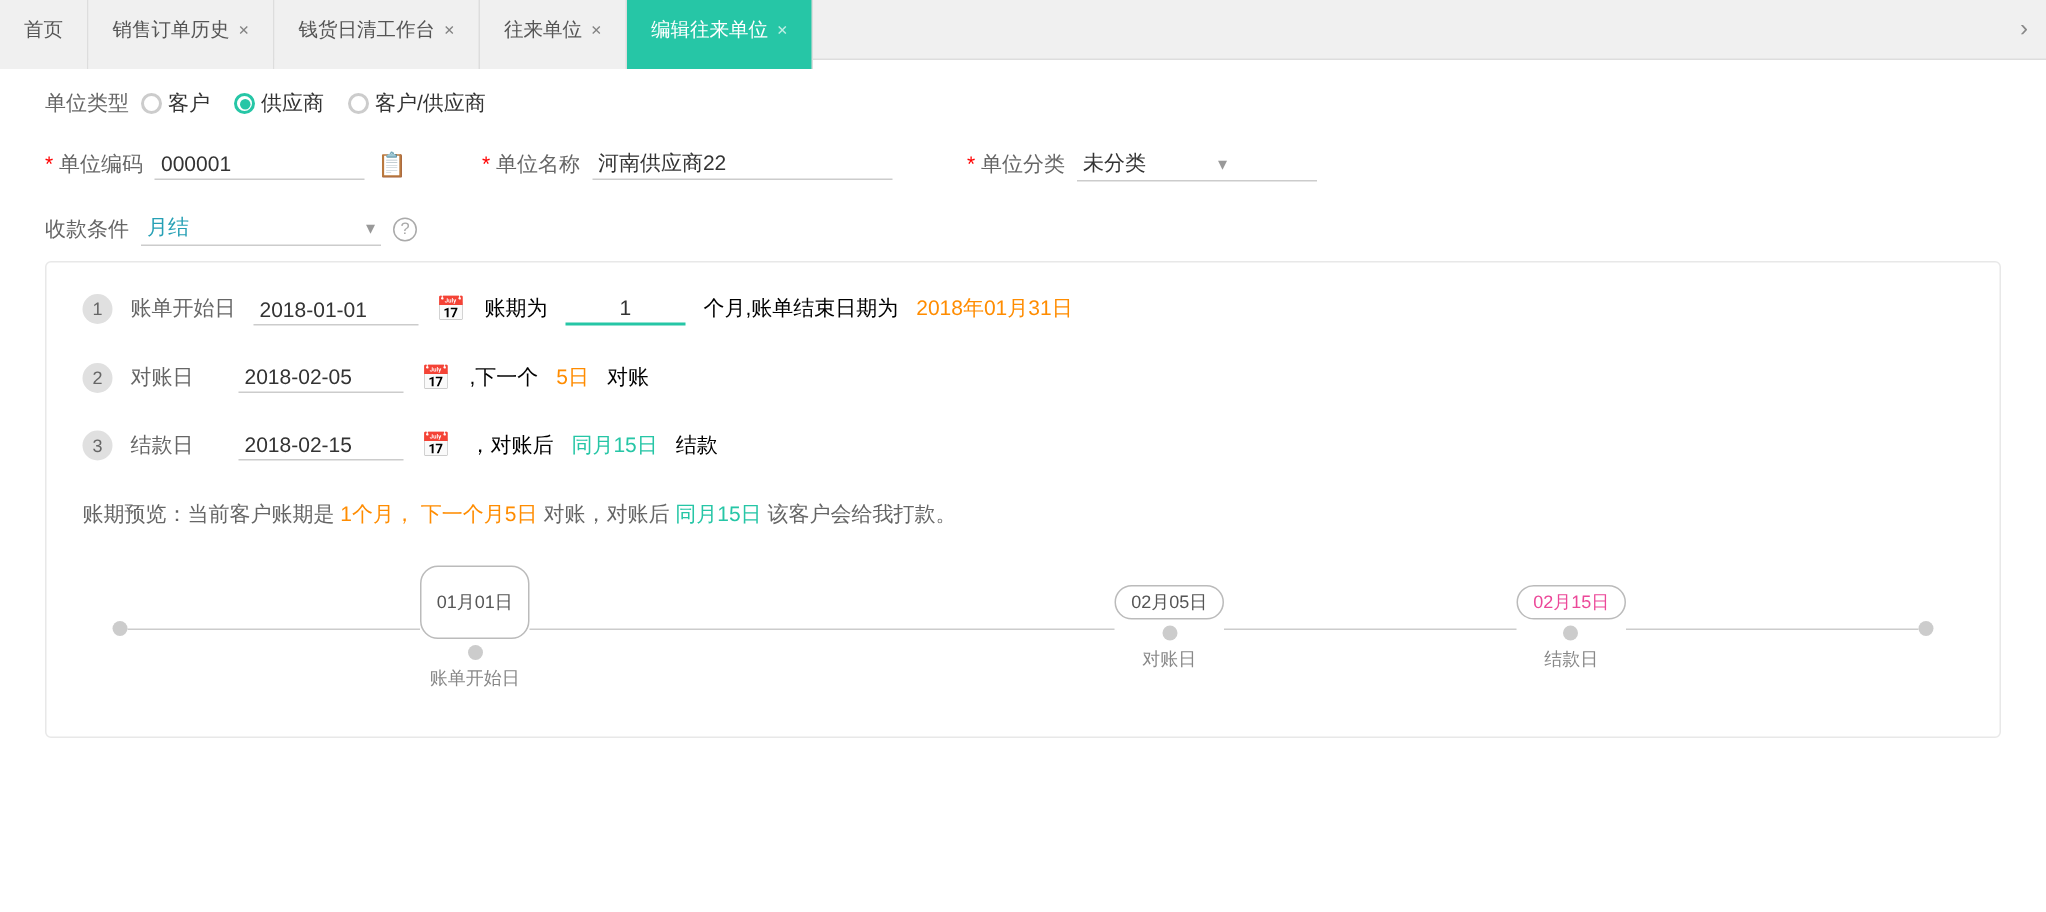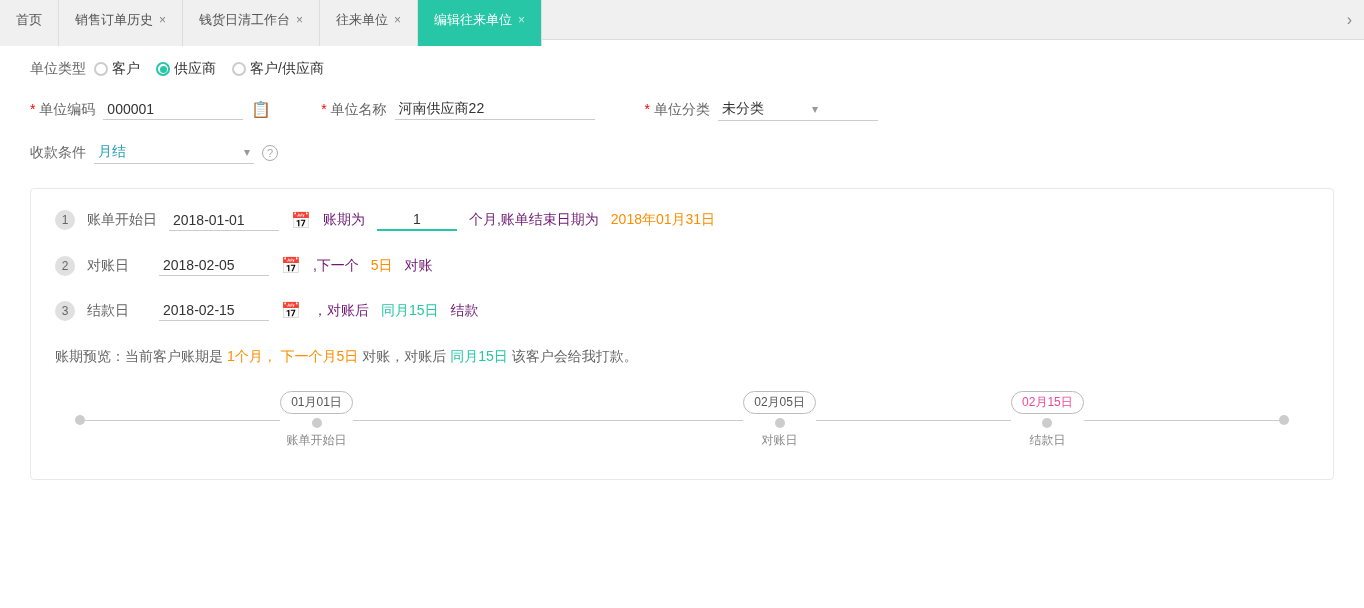--- a/index.html
+++ b/index.html
@@ -142,21 +142,21 @@
       border-bottom: 1px solid #ccc;
       padding: 2px 60px 2px 4px;
       min-width: 160px;
     }
 
     
     .payment-row {
       display: flex;
       align-items: center;
       gap: 8px;
-      margin-bottom: 24px;
+      margin-bottom: 10px;
     }
     .help-icon {
       width: 16px;
       height: 16px;
       border-radius: 50%;
       border: 1px solid #aaa;
       display: flex;
       align-items: center;
       justify-content: center;
       font-size: 11px;
@@ -217,21 +217,21 @@
       outline: none;
       padding: 2px 4px;
       font-size: 14px;
       color: #333;
       background: transparent;
       width: 80px;
       text-align: center;
     }
     .highlight-orange { color: #ff8c00; }
     .highlight-teal { color: #26c6a6; }
-    .text-muted { color: #701a75; }
+    .text-muted { color: #000000; }
 
     
     .preview-text {
       font-size: 14px;
       color: #666;
       margin-bottom: 24px;
       line-height: 1.6;
     }
     .timeline-wrapper {
       margin-top: 10px;
@@ -356,21 +356,21 @@
     </div>
 
     <div class="timeline-wrapper">
       <div style="display:flex; align-items:center; width:100%; padding: 0 20px;">
 
         <div style="width:10px;height:10px;border-radius:50%;background:#ccc;flex-shrink:0;"></div>
 
         <div style="flex:1;height:1px;background:#ccc;"></div>
 
         <div style="display:flex;flex-direction:column;align-items:center;">
-          <div style="border:1px solid #bbb;border-radius:12px;padding:2px 10px;font-size:12px;color:#555;background:#fff;margin-bottom:4px;">01月01日</div>
+          <div style="border:1px solid #bbb;border-radius:12px;padding:15px 10px;font-size:12px;color:#555;background:#fff;margin-bottom:4px;">01月01日</div>
           <div style="width:10px;height:10px;border-radius:50%;background:#ccc;margin-bottom:4px;"></div>
           <div style="font-size:12px;color:#888;">账单开始日</div>
         </div>
 
         <div style="flex:1;height:1px;background:#ccc;"></div>
 
 
         <div style="flex:1;height:1px;background:#ccc;"></div>
 
         <div style="display:flex;flex-direction:column;align-items:center;">

